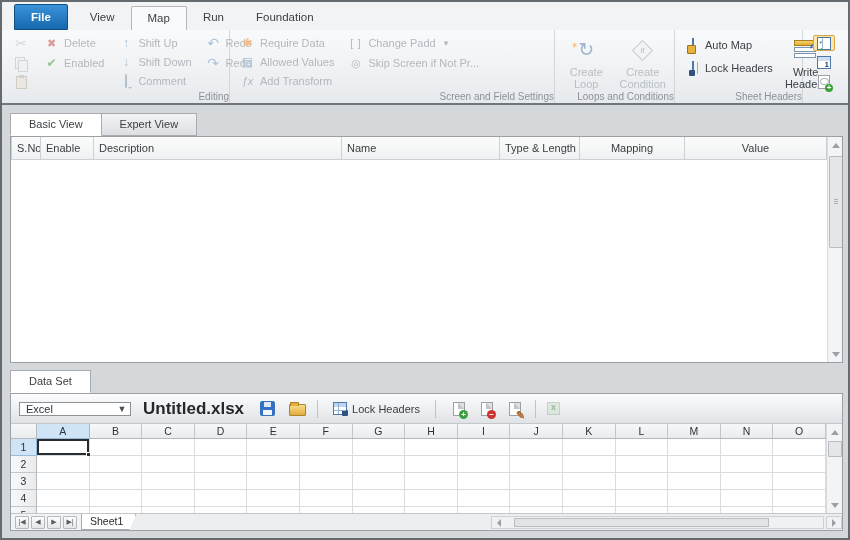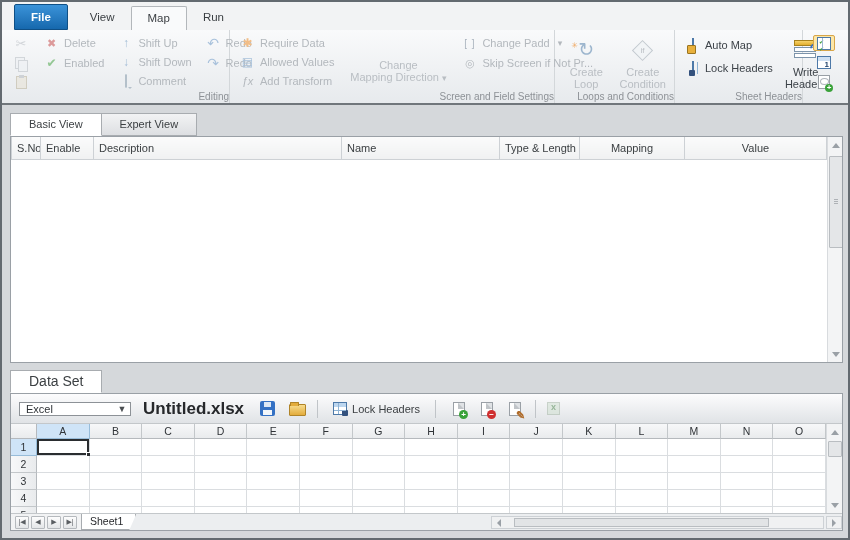--- a/index.html
+++ b/index.html
@@ -92,21 +92,21 @@
   
   .vscroll{width:17px;flex:none;background:#f3f4f5;border-left:1px solid #d8dbde;position:relative;}
   .vs-up,.vs-dn{position:absolute;left:0;right:0;height:16px;display:flex;align-items:center;justify-content:center;}
   .vs-up{top:0;} .vs-dn{bottom:0;}
   .tri-up{width:0;height:0;border-left:4px solid transparent;border-right:4px solid transparent;border-bottom:5px solid #9aa0a6;}
   .tri-dn{width:0;height:0;border-left:4px solid transparent;border-right:4px solid transparent;border-top:5px solid #9aa0a6;}
   .vs-thumb{position:absolute;left:1px;right:1px;background:#e4e6e8;border:1px solid #b9bdc1;border-radius:1px;}
   .grip{position:absolute;left:4px;right:4px;top:50%;height:5px;margin-top:-3px;background:repeating-linear-gradient(#aeb2b6 0 1px,transparent 1px 2px);}
 
   
-  .ds-tab{position:absolute;left:8px;top:263px;height:23px;line-height:21px;padding:0 18px;font-size:14px;color:#3c4043;background:#fff;border:1px solid #a8acb0;border-bottom-color:#fff;z-index:2;}
+  .ds-tab{position:absolute;left:8px;top:263px;height:23px;line-height:21px;padding:0 18px;font-size:11px;color:#3c4043;background:#fff;border:1px solid #a8acb0;border-bottom-color:#fff;z-index:2;}
   .panel{position:absolute;left:8px;top:286px;width:833px;height:138px;border:1px solid #9aa0a6;background:#fff;display:flex;flex-direction:column;}
   .ds-toolbar{height:30px;flex:none;background:linear-gradient(#fcfcfd,#e0e3e6);border-bottom:1px solid #c3c7ca;display:flex;align-items:center;padding:0 8px;gap:8px;}
   .combo{width:112px;height:14px;border:1px solid #8d9297;background:#fff;display:flex;align-items:center;font-size:11px;color:#2f3337;}
   .combo .cval{flex:1;padding-left:6px;}
   .combo .carr{width:16px;text-align:center;color:#4a4e52;font-size:9px;}
   .fname-lbl{font-size:17px;font-weight:bold;color:#26282b;margin-left:4px;}
   .tsep{width:1px;height:18px;background:#c0c4c8;margin:0 3px;}
   .tbbtn{display:flex;align-items:center;gap:5px;font-size:11px;color:#3c4043;padding:2px 4px;}
   .ic-save{position:relative;width:15px;height:15px;background:#3471c4;border-radius:2px;}
   .ic-save::before{content:"";position:absolute;left:4px;top:1px;width:7px;height:5px;background:#dce8f6;}
@@ -151,20 +151,21 @@
 </head>
 <body>
 
 <div class="win">
 
   <div class="tabstrip">
     <div class="rtab file">File</div>
     <div class="rtab">View</div>
     <div class="rtab active">Map</div>
     <div class="rtab">Run</div>
+    <div class="rtab">Foundation</div>
   </div>
 
   <div class="ribbon">
 
     <div class="rgroup" style="width:228px;">
       <div class="minicol">
         <div class="minibtn">
             <span class="gi-cut dim">✂</span>
           </div>
         <div class="minibtn">
@@ -218,26 +219,20 @@
             <span>Require Data</span>
           </div>
         <div class="rbtn dis">
             <span class="gi gi-list">▤</span>
             <span>Allowed Values</span>
           </div>
         <div class="rbtn dis">
             <span class="gi gi-fx">ƒx</span>
             <span>Add Transform</span>
           </div>
-      </div>
-      <div class="rcol" style="justify-content:flex-end;padding-bottom:6px;">
-        <div class="bigbtn dis" style="width:104px;">
-          <span>Change</span>
-          <span class="caret">Mapping Direction</span>
-        </div>
       </div>
       <div class="rcol">
         <div class="rbtn dis caret">
             <span class="gi gi-brk">[ ]</span>
             <span>Change Padd</span>
           </div>
         <div class="rbtn dis">
             <span class="gi gi-skip">◎</span>
             <span>Skip Screen if Not Pr...</span>
           </div>

